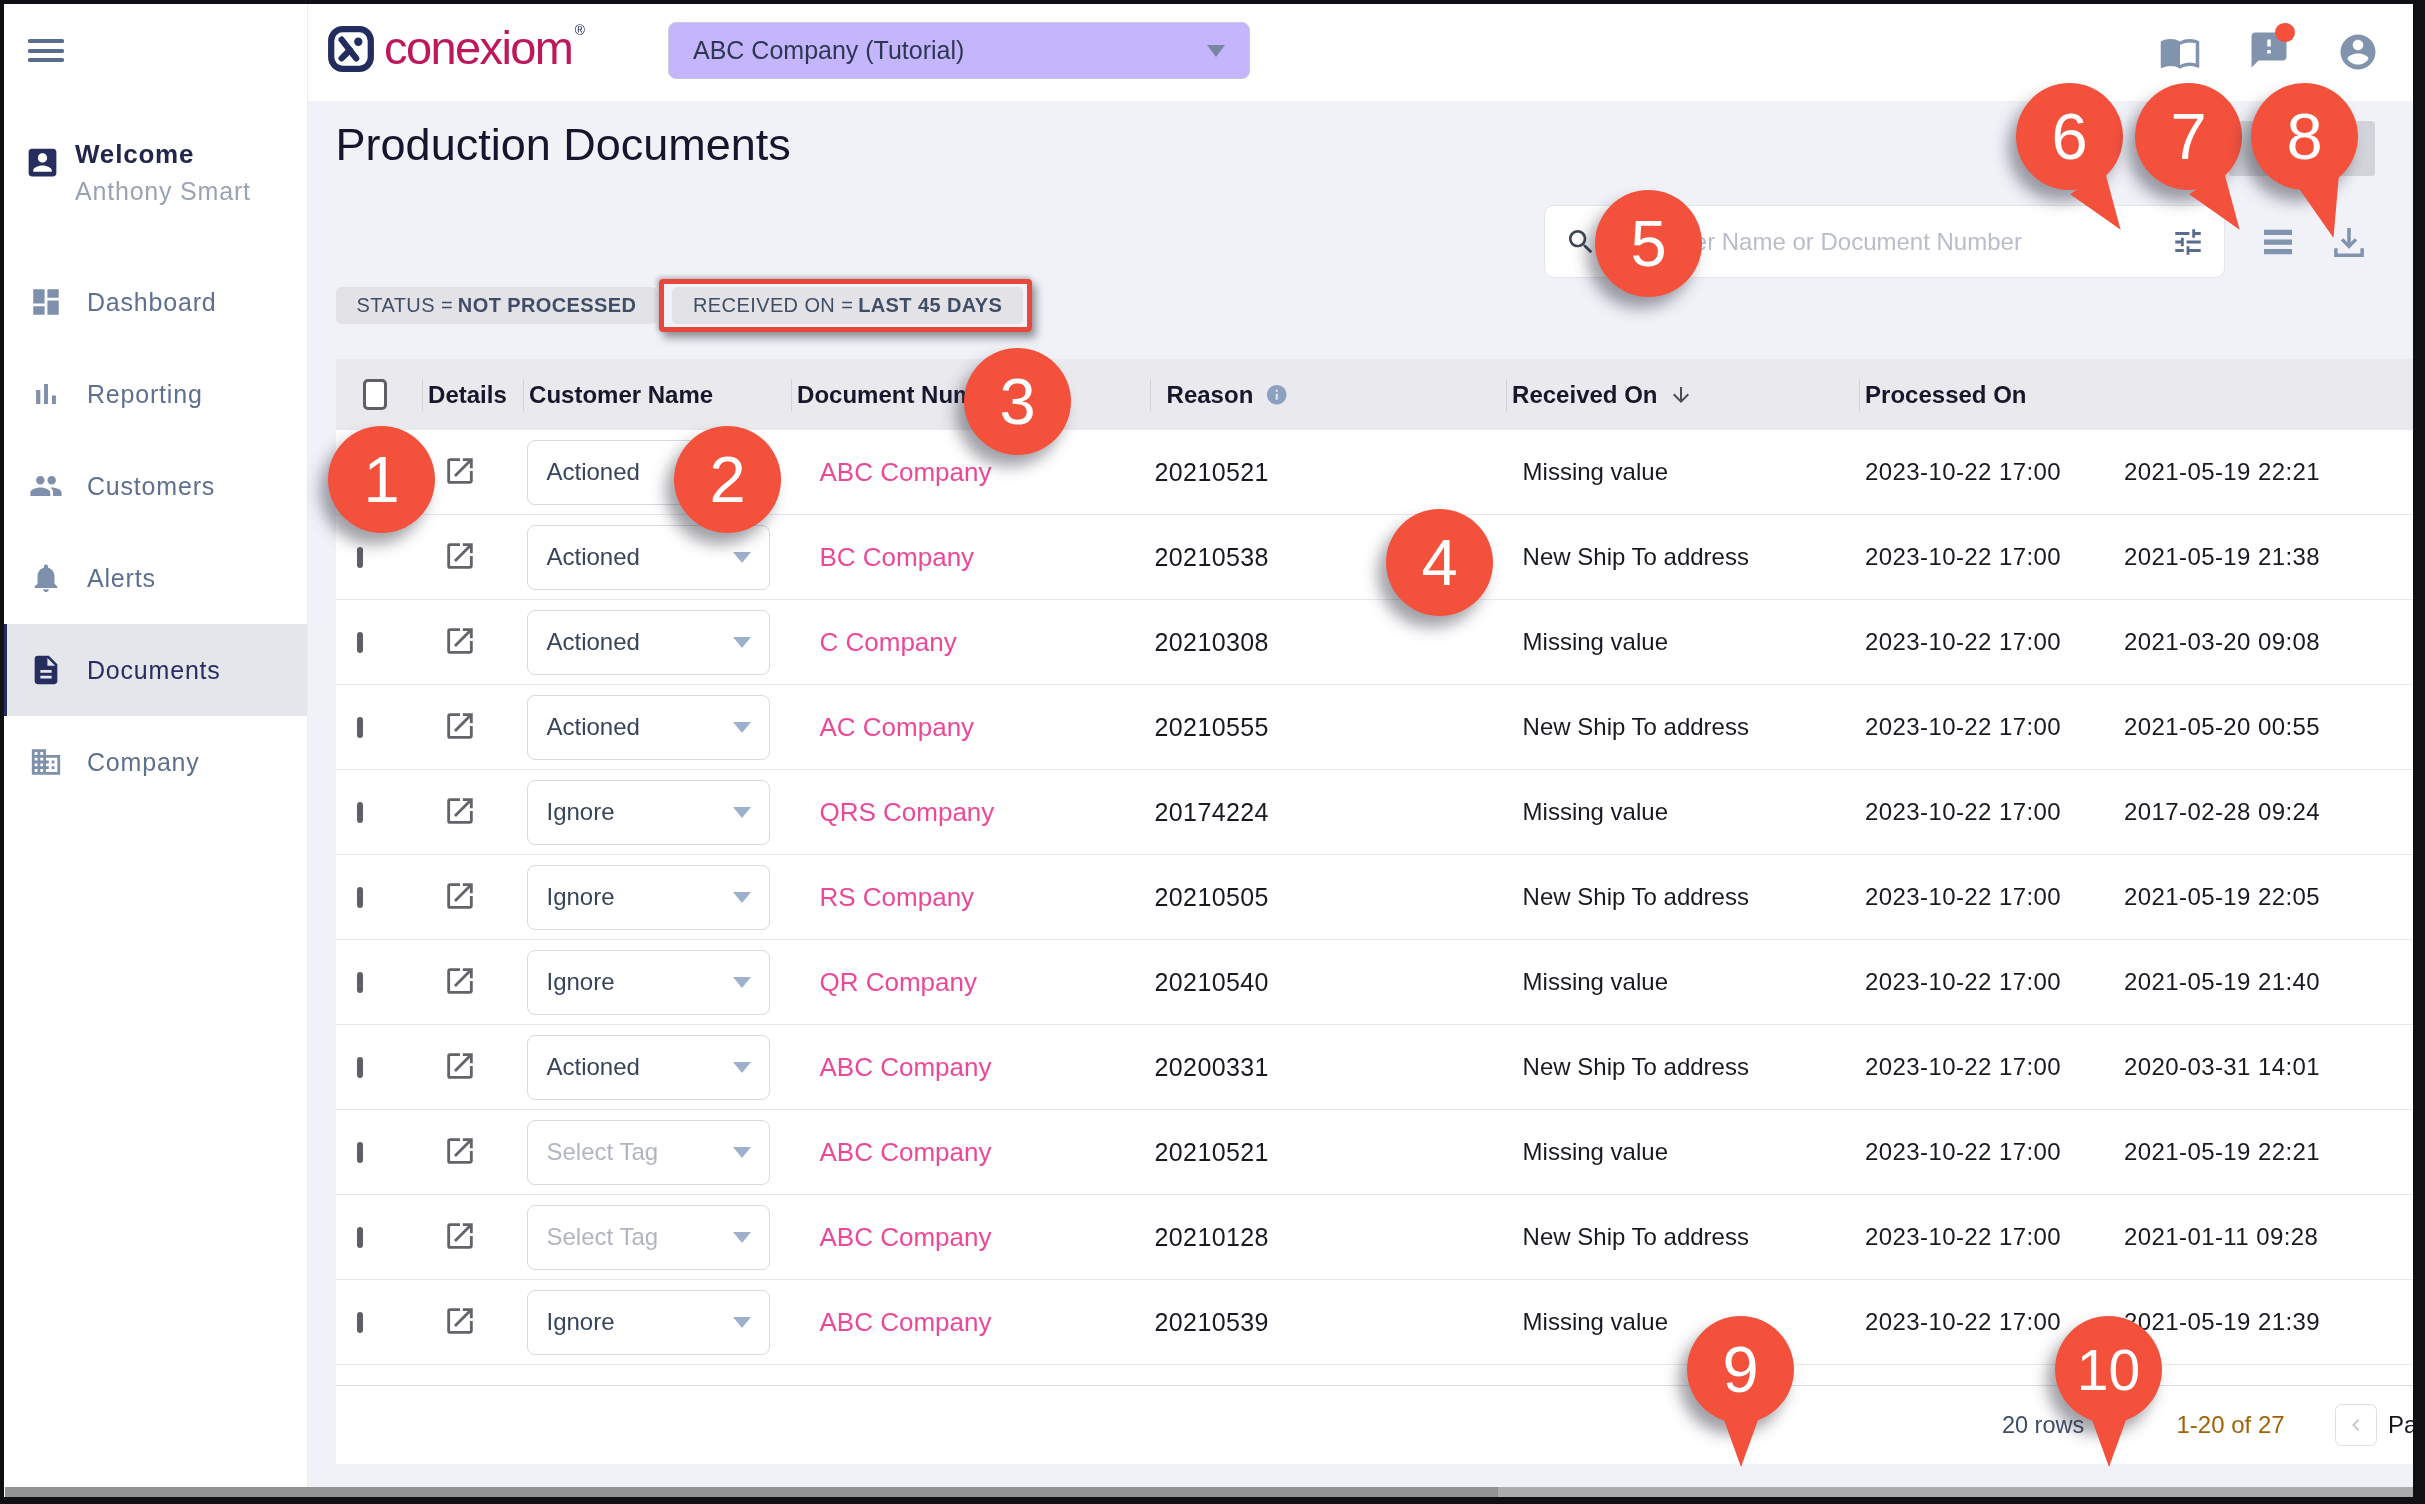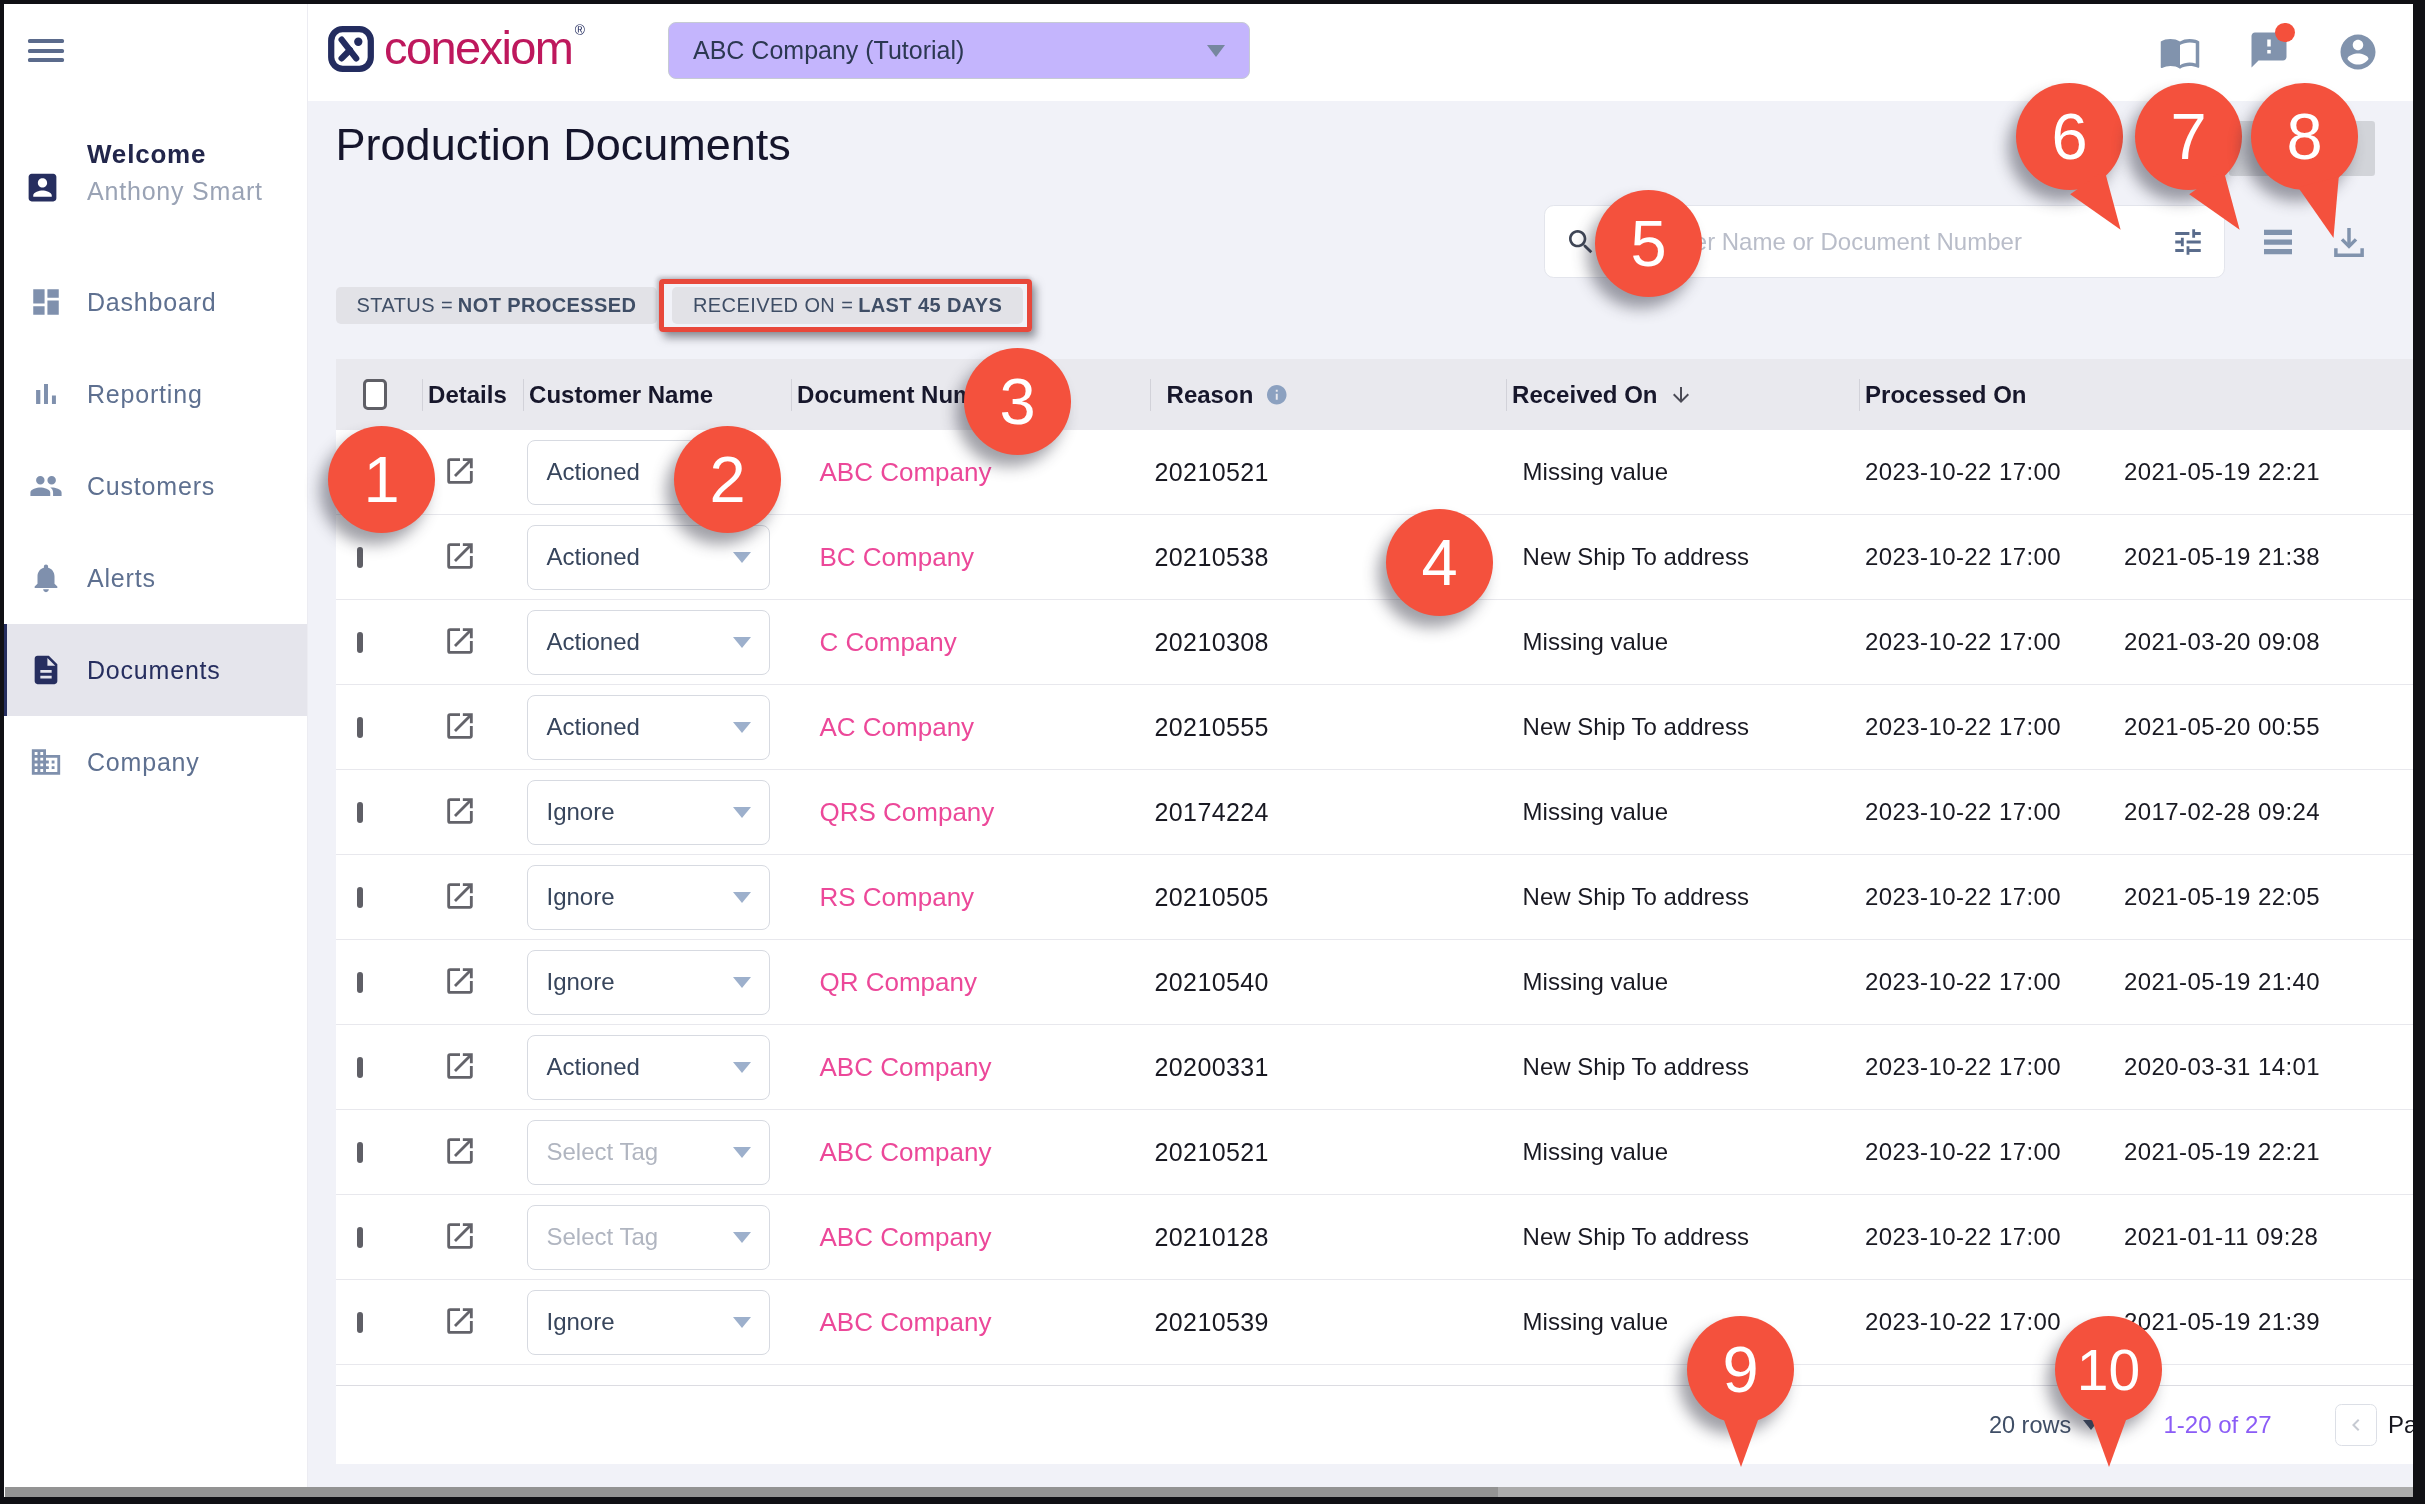--- a/index.html
+++ b/index.html
@@ -11,21 +11,21 @@
   
   .frame { position:absolute; inset:0; border-top:4.9px solid #101014; border-left:4.9px solid #101014;
            border-right:13px solid #101014; border-bottom:8px solid #101014; z-index:95; pointer-events:none; }
   .bottom-scrollbar { position:absolute; left:4.9px; right:13px; bottom:8px; height:10.5px; background:#ababab; z-index:60; }
   .bottom-scrollbar .thumb { position:absolute; left:0; top:0; bottom:0; width:62%; background:#939393; }
 
   
   .sidebar { position:absolute; left:0; top:0; width:308px; height:100%; background:#fff; border-right:0.8px solid #ececf2; z-index:5; }
   .hamburger { position:absolute; left:27.6px; top:39px; width:36px; height:26px; cursor:pointer; }
   .hamburger span { display:block; height:4px; background:#5b6b8c; border-radius:1.6px; margin-bottom:5.7px; }
-  .welcome { position:absolute; left:24px; top:139px; display:flex; gap:26px;align-items:flex-end; }
+  .welcome { position:absolute; left:24px; top:139px; display:flex; gap:14px; }
   .welcome .wicon { width:37px; height:37px; color:#262e5f; margin-top:4.9px; }
   .welcome .wtitle { font-size:26px; font-weight:bold; color:#22264b; letter-spacing:0.8px; }
   .welcome .wname  { font-size:25px; color:#9aa3b5; margin-top:6.5px; letter-spacing:0.8px; }
   .nav { position:absolute; left:0; top:256px; width:100%; }
   .nav-item { position:relative; height:92px; display:flex; align-items:center; padding-left:29px; gap:24px; cursor:pointer; }
   .nav-item .nicon { width:34px; height:34px; color:#7f90ad; flex:0 0 auto; }
   .nav-item .nlabel { font-size:25px; color:#5e7090; letter-spacing:0.8px; }
   .nav-item.selected { background:#e5e5ec; }
   .nav-item.selected::before { content:''; position:absolute; left:0; top:0; bottom:0; width:7.3px; background:#262e5f; }
   .nav-item.selected .nicon, .nav-item.selected .nlabel { color:#262e5f; font-weight:500; }
@@ -87,21 +87,21 @@
   .tag-select.is-placeholder .tval { color:#b0b5c0; }
   .tag-select .tri { width:0; height:0; border-left:9px solid transparent; border-right:9px solid transparent; border-top:11.3px solid #9db0cc; }
   .cell-customer { font-size:26px; color:#ec4899; padding-left:4.9px; cursor:pointer;margin-left:24px; }
   .cell-doc { font-size:25px; color:#191922; padding-left:4.9px; letter-spacing:0.4px; }
   .cell-reason { font-size:24px; color:#191922; padding-left:17px; }
   .cell-date { font-size:24px; color:#191922; padding-left:6.5px; letter-spacing:0.4px; }
 
   .tfoot { margin-top:20px; border-top:0.8px solid #dcdce2; height:79px; display:flex; align-items:center; justify-content:flex-end; padding-right:29px; background:#fff;padding-left:6px; }
   .rows-per-page { display:flex; align-items:center; gap:11.3px; font-size:23.5px; color:#3f4e66; cursor:pointer; margin-right:65px; }
   .rows-per-page .tri { width:0; height:0; border-left:8px solid transparent; border-right:8px solid transparent; border-top:10.5px solid #3f4e66; }
-  .range-label { font-size:24px; color:#8b5cf6; margin-right:63px; }
+  .range-label { font-size:24px; color:#a16207; margin-right:50px; }
   .page-btn { width:42px; height:42px; border:1.6px solid #dcdfe6; border-radius:6.5px; background:#fff; display:flex; align-items:center; justify-content:center; cursor:pointer; }
   .page-btn svg { width:24px; height:24px; }
   .page-btn.prev { color:#c6cad2; margin-right:11.3px; }
   .page-btn.next { color:#43434c; margin-left:11.3px; }
   .page-word { font-size:24px; color:#17171f; margin-right:11.3px; }
   .page-input { width:57px; height:45px; border:1.6px solid #d5d8df; border-radius:6.5px; text-align:center; font-size:24px; color:#17171f; outline:none; font-family:"Liberation Sans",sans-serif; }
   .of-label { font-size:24px; color:#17171f; margin-left:13px; }
 
   
   .callout { position:absolute; width:107px; height:107px; border-radius:50%; background:#f4513d; color:#fff;

